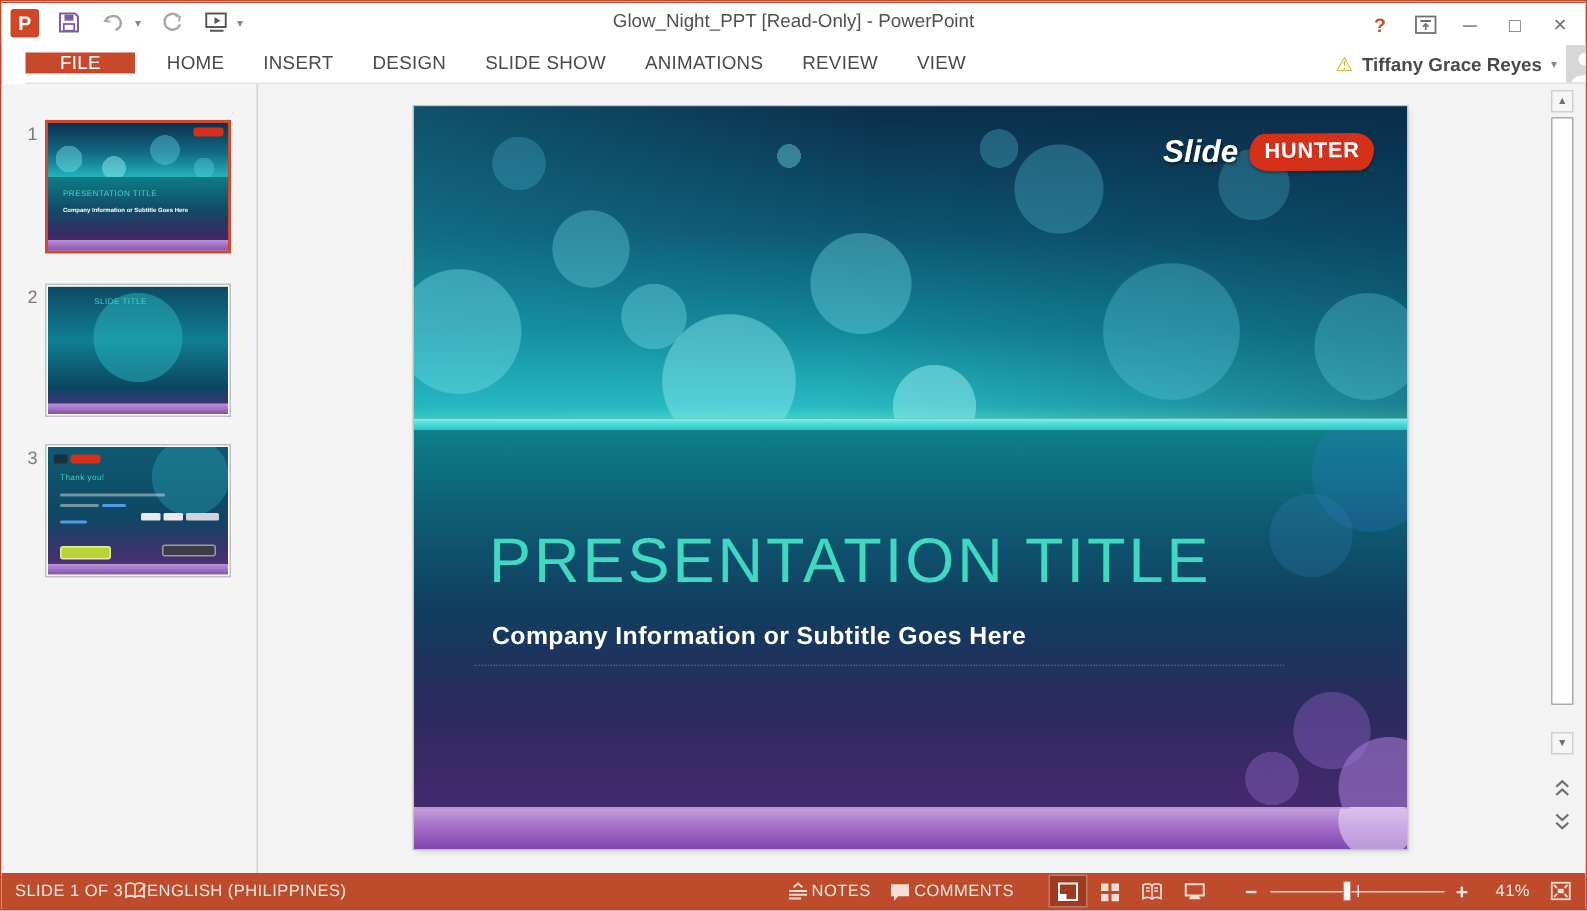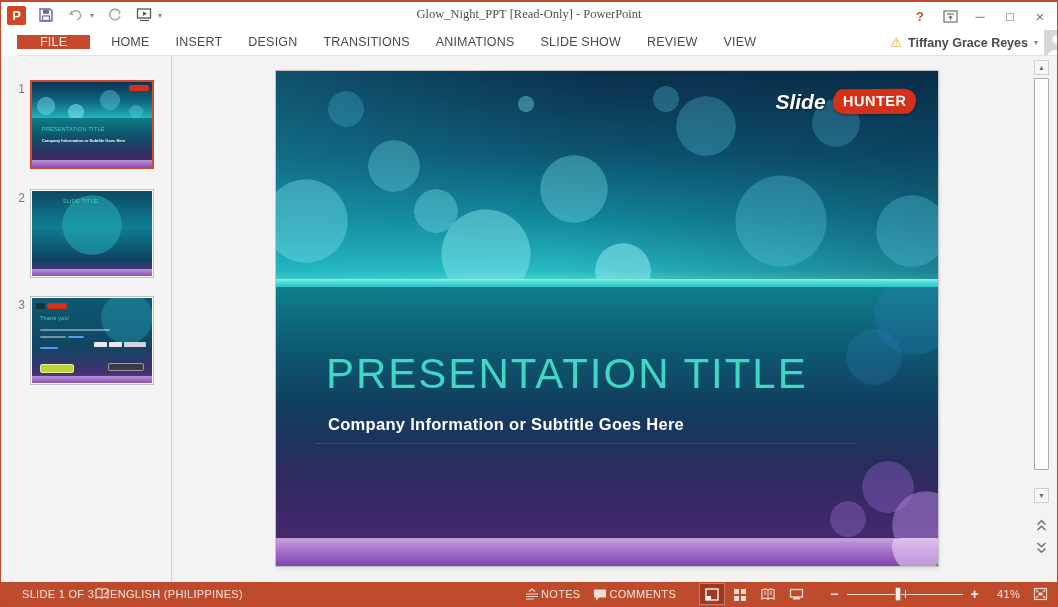--- a/index.html
+++ b/index.html
@@ -7,21 +7,21 @@
   #window {
     position:relative; width:1058px; height:607px; overflow:hidden;
     border:1px solid #c0472b; background:#fff;
   }
   
   #titlebar { position:absolute; left:0; top:0; width:100%; height:28px; background:#fff; border-top:1px solid #c0472b; }
   .qat { position:absolute; left:6px; top:3px; display:flex; align-items:center; gap:10px; }
   .ppt-icon { width:19px; height:19px; background:#D04727; border-radius:2px; color:#fff; font-size:13px; font-weight:bold; display:flex; align-items:center; justify-content:center; }
   .qat-btn { width:20px; height:20px; display:flex; align-items:center; justify-content:center; }
   .qat-caret { font-size:8px; color:#888; margin-left:-6px; }
-  .title-text { position:absolute; left:0; right:0; top:5px; text-align:center; font-size:12.5px; color:#505050;font-family:Liberation Serif, serif; }
+  .title-text { position:absolute; left:0; right:0; top:5px; text-align:center; font-size:12.5px; color:#505050; }
   .win-controls { position:absolute; right:2px; top:0; height:28px; display:flex; align-items:center; }
   .win-btn { width:30px; height:24px; display:flex; align-items:center; justify-content:center; color:#707070; font-size:13px; }
   .win-btn.close { font-size:15px; }
   
   #tabrow { position:absolute; left:0; top:28px; width:100%; height:27px; background:#fff; border-bottom:1px solid #e3e3e3; display:flex; align-items:center;margin-left:16px; }
   .tab { display:flex; align-items:center; padding:0 13px; font-size:12.5px; color:#4a4a4a; letter-spacing:.2px; }
   .tab.file { background:#C8482B; color:#fff; padding:0 23px; margin-right:8px; }
   .account { position:absolute; right:4px; top:0; height:27px; display:flex; align-items:center; gap:6px; }
   .warn { color:#DBA617; font-size:13px; }
   .account-name { font-size:12.5px; color:#4a4a4a;font-weight:bold; }
@@ -106,21 +106,21 @@
   #scrollbar { position:absolute; right:9px; top:4px; width:16px; height:520px; }
   .sb-btn { width:15px; height:15px; background:#f6f6f6; border:1px solid #cfcfcf; color:#6f6f6f; font-size:7px;
     display:flex; align-items:center; justify-content:center; }
   .sb-thumb { position:absolute; left:0; top:18px; width:15px; height:392px; background:#fdfdfd; border:1px solid #ababab; border-radius:1px; }
   .sb-down { position:absolute; left:0; top:428px; }
   .sb-chev { position:absolute; left:0; width:15px; height:18px; display:flex; align-items:center; justify-content:center; }
   .sb-prev { top:456px; } .sb-next { top:478px; }
   
   #statusbar { position:absolute; left:0; bottom:0; width:100%; height:24px; background:#BE4B2B; color:#f7e8e2;
     display:flex; align-items:center; font-size:11px; letter-spacing:.3px; }
-  .sb-left { display:flex; align-items:center; padding-left:21px; }
+  .sb-left { display:flex; align-items:center; padding-left:9px; }
   .sb-right { margin-left:auto; display:flex; align-items:center; gap:13px; padding-right:9px; }
   .sb-item { display:flex; align-items:center; gap:2px; }
   .view-btns { display:flex; align-items:center; gap:2px; margin-left:10px; }
   .view-btn { width:26px; height:22px; display:flex; align-items:center; justify-content:center; border:1px solid transparent; }
   .view-btn.active { background:rgba(90,20,5,.30); border:1px solid rgba(255,255,255,.35); }
   .zoom-ctl { display:flex; align-items:center; gap:8px; margin-left:8px; }
   .zoom-track { position:relative; width:116px; height:14px; }
   .zoom-line { position:absolute; left:0; right:0; top:6.5px; height:1px; background:rgba(255,255,255,.75); }
   .zoom-center { position:absolute; left:50%; top:3px; width:1.5px; height:8px; background:rgba(255,255,255,.85); }
   .zoom-thumb { position:absolute; left:42%; top:0; width:6px; height:14px; background:#fdf4f0; border:1px solid rgba(120,30,10,.5); border-radius:2px; }
@@ -189,23 +189,22 @@
           <span>×</span>
         </div>
     </div>
   </div>
 
   <div id="tabrow">
     <div class="tab file">FILE</div>
     <div class="tab">HOME</div>
     <div class="tab">INSERT</div>
     <div class="tab">DESIGN</div>
-    <div class="tab">TRANSITIONS</div>
+    <div class="tab">SLIDE SHOW</div>
     <div class="tab">ANIMATIONS</div>
-    <div class="tab">SLIDE SHOW</div>
     <div class="tab">REVIEW</div>
     <div class="tab">VIEW</div>
     <div class="account">
       <span class="warn">⚠</span>
       <span class="account-name">Tiffany Grace Reyes</span>
       <span class="acct-caret">▾</span>
       <div class="avatar">
         <svg width="25" height="25" viewBox="0 0 25 25">
             <rect width="25" height="25" fill="#d7d7d7"></rect>
             <circle cx="12.5" cy="9.5" r="4.2" fill="#fff"></circle>

